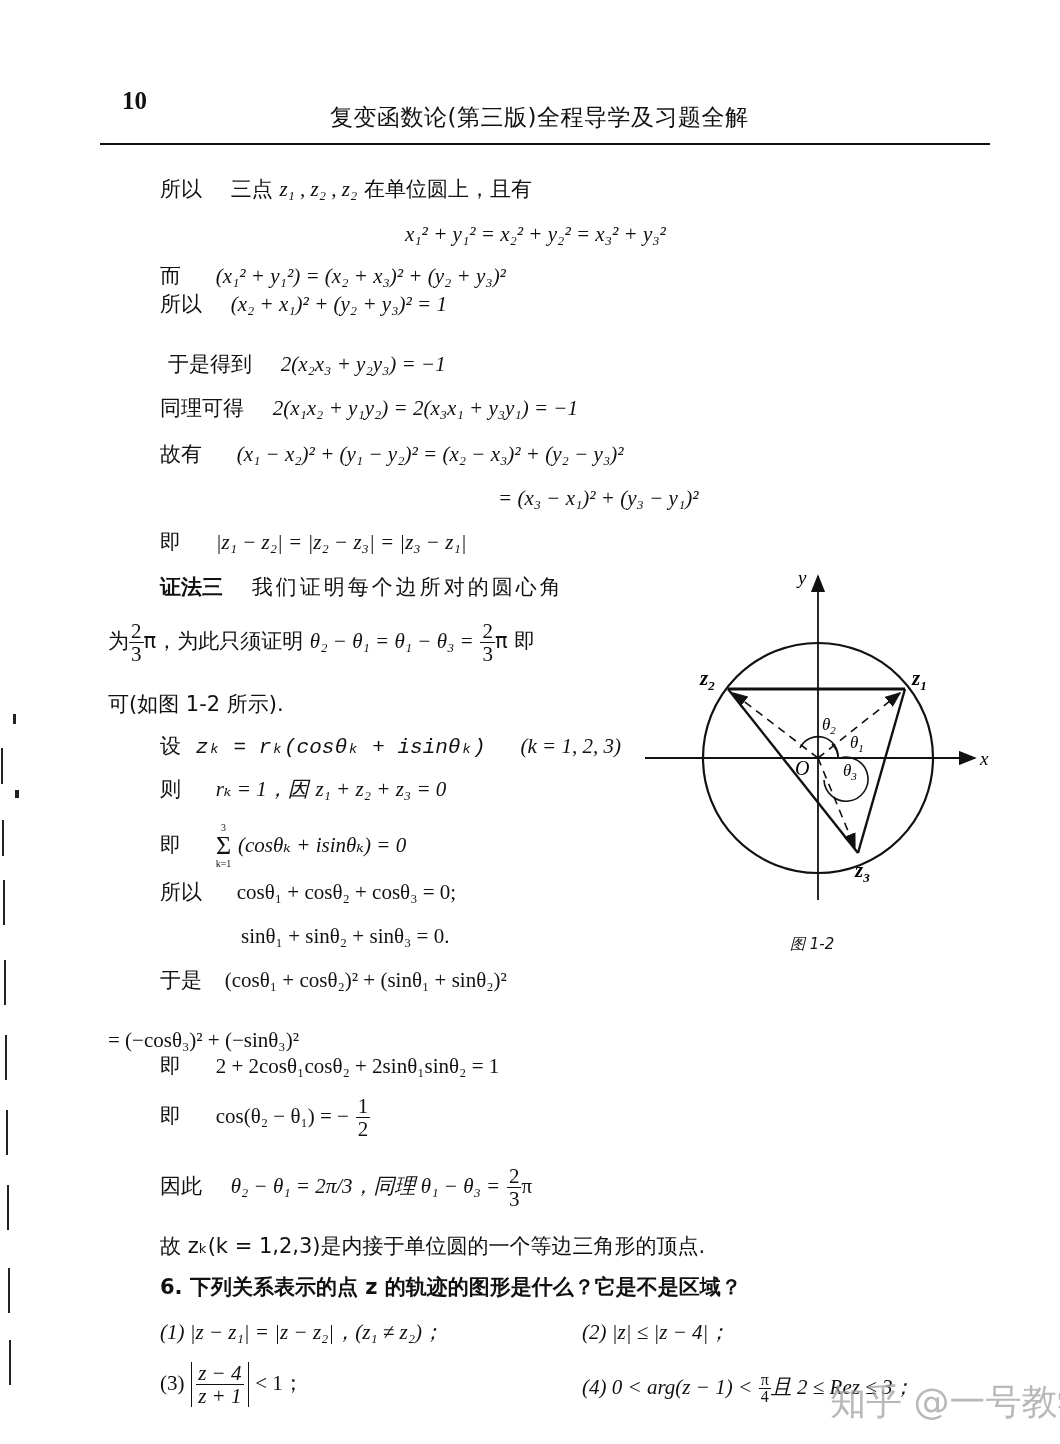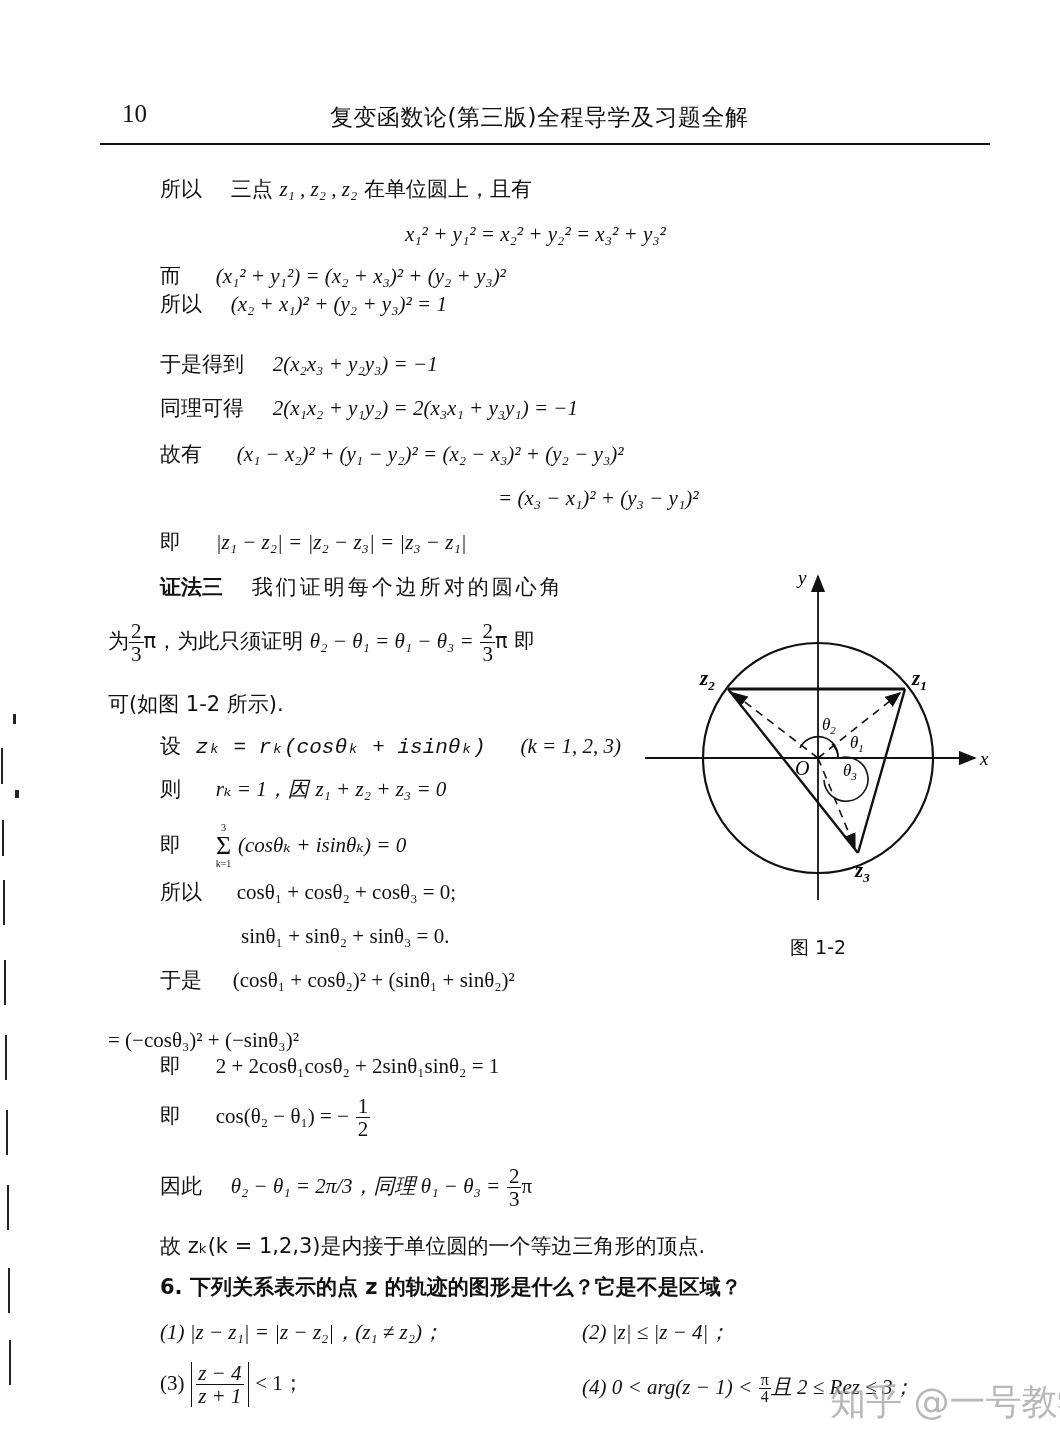--- a/index.html
+++ b/index.html
@@ -1,36 +1,36 @@
 <!DOCTYPE html>
 <html><head>
   <meta charset="utf-8">
   <style>
     html, body { margin: 0; padding: 0; }
     body {
       width: 1060px; height: 1444px; background: #ffffff; position: relative; overflow: hidden;
       font-family: "DejaVu Serif", "Liberation Serif", serif; color: #111;
     }
     .abs { position: absolute; white-space: nowrap; }
-    .page-num { left: 122px; top: 100px; font-size: 25px; font-weight: normal; font-family: "Liberation Serif", serif; }
+    .page-num { left: 122px; top: 87px; font-size: 25px; font-weight: bold; font-family: "Liberation Serif", serif; }
     .running-title { left: 330px; top: 102px; font-size: 23px; font-family: "DejaVu Sans", sans-serif; letter-spacing: 0.5px; }
     .header-rule { left: 100px; top: 143px; width: 890px; height: 2px; background: #111; }
     .line { font-size: 21px; line-height: 28px; }
     .cn { font-family: "DejaVu Sans", sans-serif; }
     .m { font-family: "Liberation Serif", "DejaVu Serif", serif; font-style: italic; }
     .r { font-family: "Liberation Serif", "DejaVu Serif", serif; font-style: normal; }
     .bold { font-weight: bold; }
     .frac { display: inline-block; vertical-align: middle; text-align: center; font-family: "Liberation Serif", serif; font-style: normal; line-height: 22px; }
     .frac .num { display: block; border-bottom: 1.5px solid #111; padding: 0 2px; }
     .frac .den { display: block; padding: 0 2px; }
     .abs-bar { display: inline-block; border-left: 1.5px solid #111; border-right: 1.5px solid #111; padding: 0 4px; vertical-align: middle; }
     .sum { display: inline-block; vertical-align: middle; text-align: center; font-family: "Liberation Serif", serif; line-height: 12px; }
     .sum .big { font-size: 26px; line-height: 24px; display: block; }
     .sum .lim { font-size: 10px; display: block; }
-    .caption { left: 790px; top: 935px; font-size: 19px; font-family: "DejaVu Sans", sans-serif; }
+    .caption { left: 790px; top: 935px; font-size: 15px; font-family: "DejaVu Sans", sans-serif; font-style: italic; }
     .margin-mark { position: absolute; background: #222; width: 2px; }
     .watermark { left: 830px; top: 1378px; font-size: 36px; color: rgba(160,160,160,0.75); font-family: "DejaVu Sans", sans-serif; }
     svg text { font-family: "Liberation Serif", "DejaVu Serif", serif; font-style: italic; }
   </style>
 </head>
 <body>
 
 <div class="abs page-num">10</div>
 <div class="abs running-title">复变函数论(第三版)全程导学及习题全解</div>
 <div class="abs header-rule"></div>
@@ -47,21 +47,21 @@
 <div class="abs line" style="left:160px; top:262px;">
   <span class="cn">而</span>
   <span class="m" style="margin-left:28px;">(x₁² + y₁²) = (x₂ + x₃)² + (y₂ + y₃)²</span>
 </div>
 
 <div class="abs line" style="left:160px; top:290px;">
   <span class="cn">所以</span>
   <span class="m" style="margin-left:22px;">(x₂ + x₁)² + (y₂ + y₃)² = 1</span>
 </div>
 
-<div class="abs line" style="left:160px; top:350px;">
+<div class="abs line" style="left:168px; top:350px;">
   <span class="cn">于是得到</span>
   <span class="m" style="margin-left:22px;">2(x₂x₃ + y₂y₃) = −1</span>
 </div>
 
 <div class="abs line" style="left:160px; top:394px;">
   <span class="cn">同理可得</span>
   <span class="m" style="margin-left:22px;">2(x₁x₂ + y₁y₂) = 2(x₃x₁ + y₃y₁) = −1</span>
 </div>
 
 <div class="abs line" style="left:160px; top:440px;">
@@ -109,21 +109,21 @@
 
 <div class="abs line" style="left:160px; top:878px;">
   <span class="cn">所以</span>
   <span class="r" style="margin-left:28px;">cosθ₁ + cosθ₂ + cosθ₃ = 0;</span>
 </div>
 
 <div class="abs line r" style="left:241px; top:922px;">sinθ₁ + sinθ₂ + sinθ₃ = 0.</div>
 
 <div class="abs line" style="left:160px; top:966px;">
   <span class="cn">于是</span>
-  <span class="r" style="margin-left:24px;">(cosθ₁ + cosθ₂)² + (sinθ₁ + sinθ₂)²</span>
+  <span class="r" style="margin-left:16px;">(cosθ₁ + cosθ₂)² + (sinθ₁ + sinθ₂)²</span>
 </div>
 
 <div class="abs line r" style="left:108px; top:1008px;margin-top:18px;">= (−cosθ₃)² + (−sinθ₃)²</div>
 
 <div class="abs line" style="left:160px; top:1052px;">
   <span class="cn">即</span>
   <span class="r" style="margin-left:28px;">2 + 2cosθ₁cosθ₂ + 2sinθ₁sinθ₂ = 1</span>
 </div>
 
 <div class="abs line" style="left:160px; top:1095px;">

